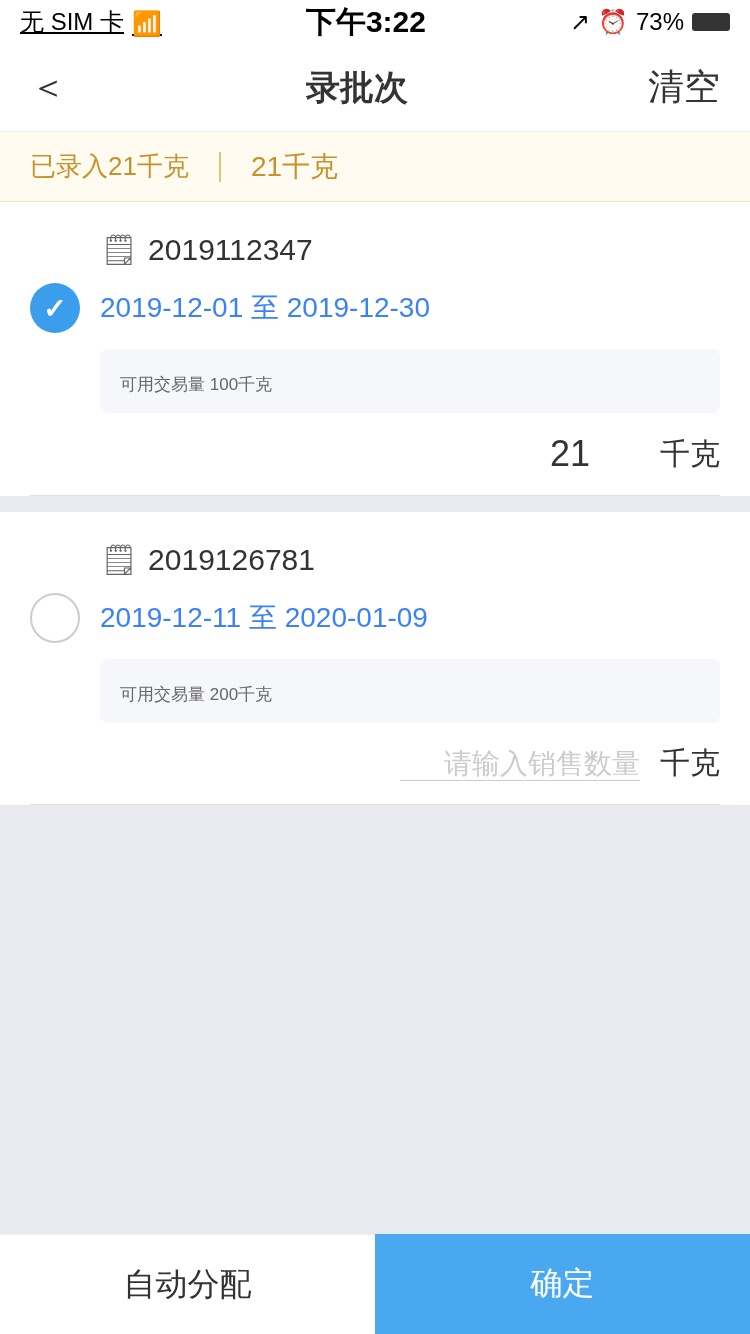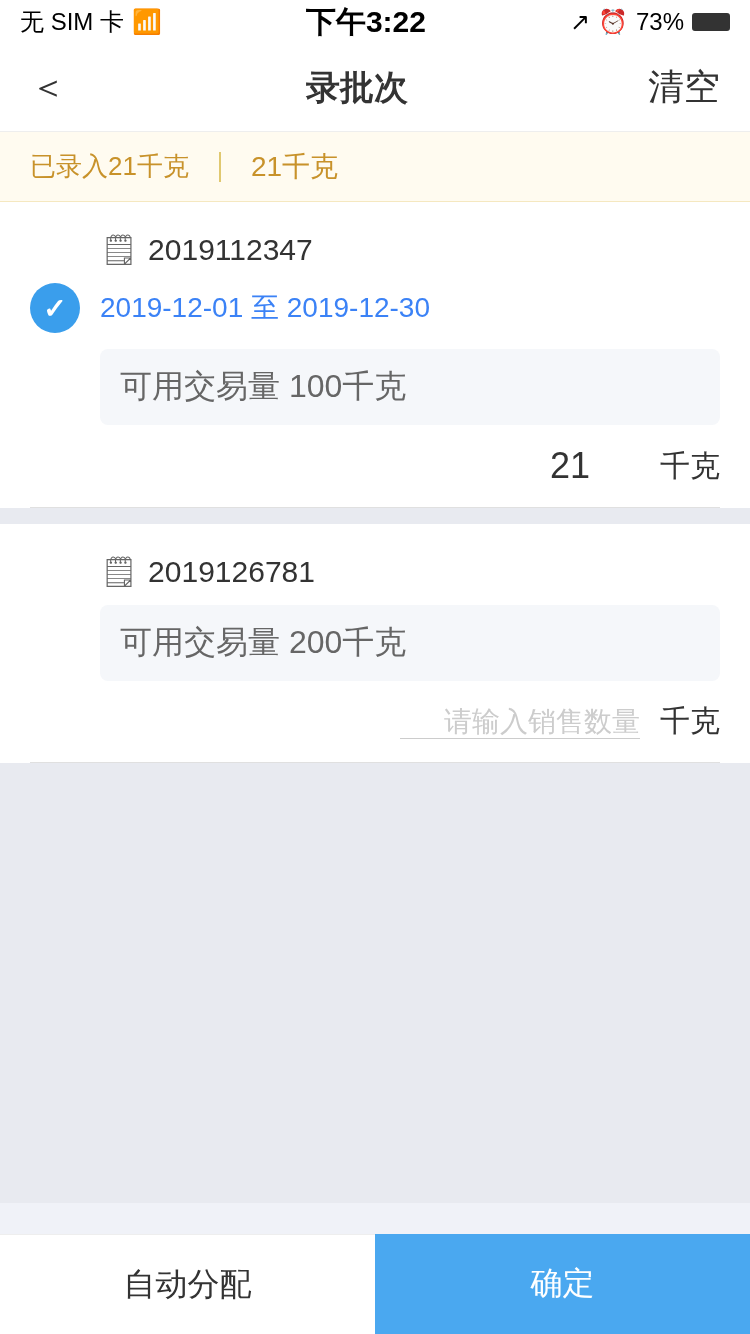--- a/index.html
+++ b/index.html
@@ -21,23 +21,24 @@
       background: #fff;
       display: flex;
       align-items: center;
       justify-content: space-between;
       padding: 0 20px;
       font-size: 26px;
       font-weight: 500;
     }
     .status-left {
       display: flex;
-      align-items: center;
+      align-items: flex-end;
       gap: 8px;
       font-size: 24px;
+      text-decoration: underline;
     }
     .status-center {
       font-size: 30px;
       font-weight: 600;
     }
     .status-right {
       display: flex;
       align-items: center;
       gap: 8px;
       font-size: 24px;
@@ -155,21 +156,21 @@
       color: #3b82f6;
     }
     .available-qty-row {
       margin-left: 70px;
       background: #f5f7fa;
       border-radius: 8px;
       padding: 16px 20px;
       margin-bottom: 0;
     }
     .available-qty-text {
-      font-size: 32px;
+      font-size: 17px;
       color: #666;
     }
 
     
     .qty-row {
       display: flex;
       align-items: flex-end;
       justify-content: flex-end;
       padding: 20px 30px;
       gap: 20px;
@@ -303,20 +304,24 @@
 </div>
 
 <div class="section-divider"></div>
 
 <div class="card">
   <div class="batch-item">
     <div class="batch-id-row">
       <span class="batch-icon">🗒</span>
       <span class="batch-id">2019126781</span>
     </div>
+    <div class="batch-date-row">
+      <div class="radio-circle"></div>
+      <span class="batch-date">2019-12-11 至 2020-01-09</span>
+    </div>
     <div class="available-qty-row">
       <span class="available-qty-text">可用交易量 200千克</span>
     </div>
   </div>
   <div class="qty-row">
     <div style="flex:1; display:flex; justify-content:flex-end; align-items:center; gap:20px;">
       <input class="qty-input" type="text" style="border-top: none; border-right: none; border-left: none; border-image: initial; border-bottom: 1px solid rgb(204, 204, 204); font-size: 30px; color: rgb(204, 204, 204); text-align: right; width: 240px; background: transparent; outline: none;" placeholder="请输入销售数量">
       <span class="qty-unit">千克</span>
     </div>
   </div>

